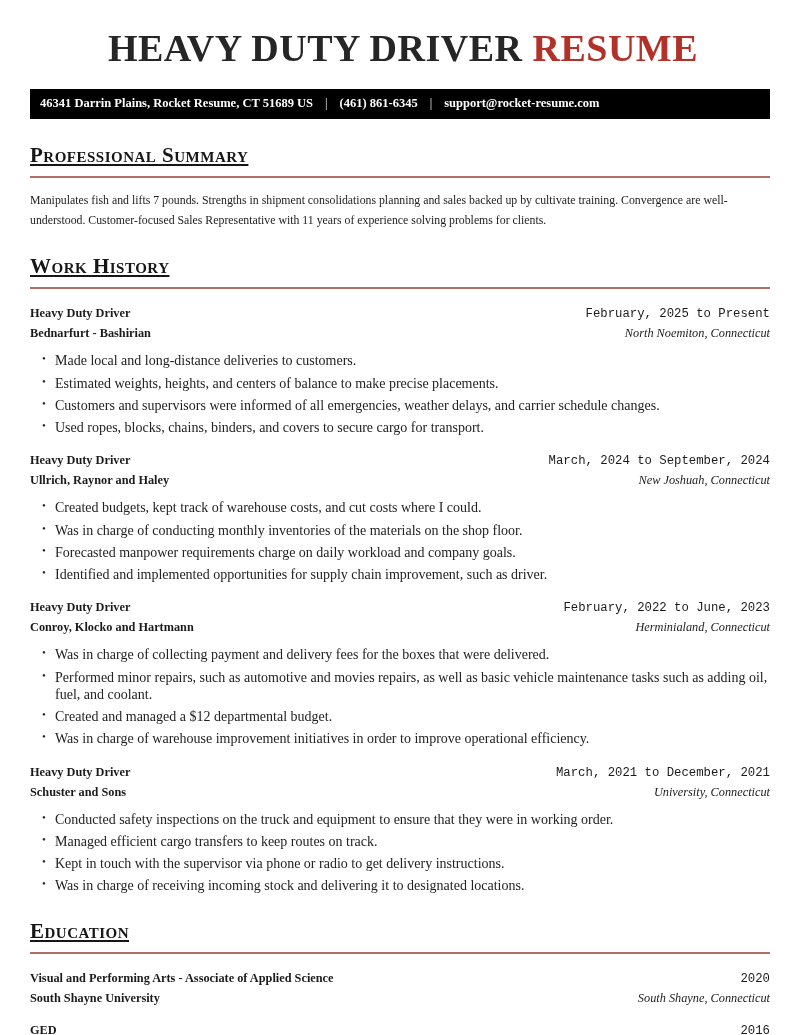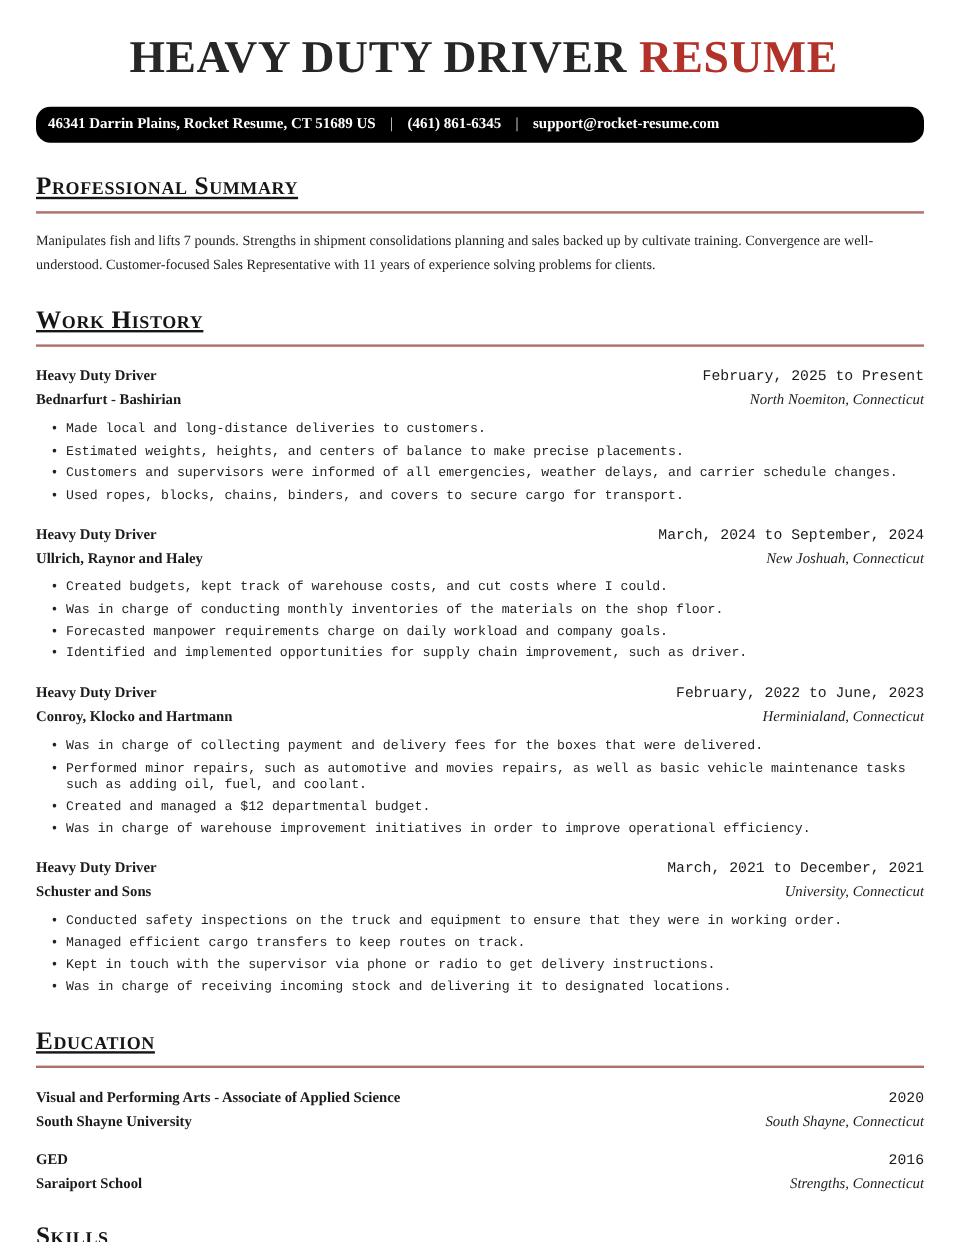--- a/index.html
+++ b/index.html
@@ -36,21 +36,20 @@
     margin-top: 19px;
     background: #000000;
     color: #ffffff;
     height: 30px;
     display: flex;
     align-items: center;
     padding: 0 10px;
     font-weight: bold;
     font-size: 12.5px;
     gap: 12px;
-    border-radius: 12px;
   }
   .contact-bar .sep {
     font-weight: normal;
     color: #e8e8e8;
   }
 
   
   .section {
     margin-top: 24px;
   }
@@ -100,25 +99,24 @@
     font-style: italic;
     color: #1b1b1b;
   }
   ul.bullets {
     margin: 11px 0 0 0;
     padding: 0 0 0 25px;
     list-style: none;
   }
   ul.bullets li {
     position: relative;
-    font-size: 11px;
+    font-size: 14px;
     line-height: 1.26;
     margin-bottom: 4.5px;
     color: #222222;
-    font-family: Liberation Mono, monospace;
   }
   ul.bullets li::before {
     content: "\2022";
     position: absolute;
     left: -13px;
     font-size: 11px;
   }
 </style>
 </head>
 <body>

